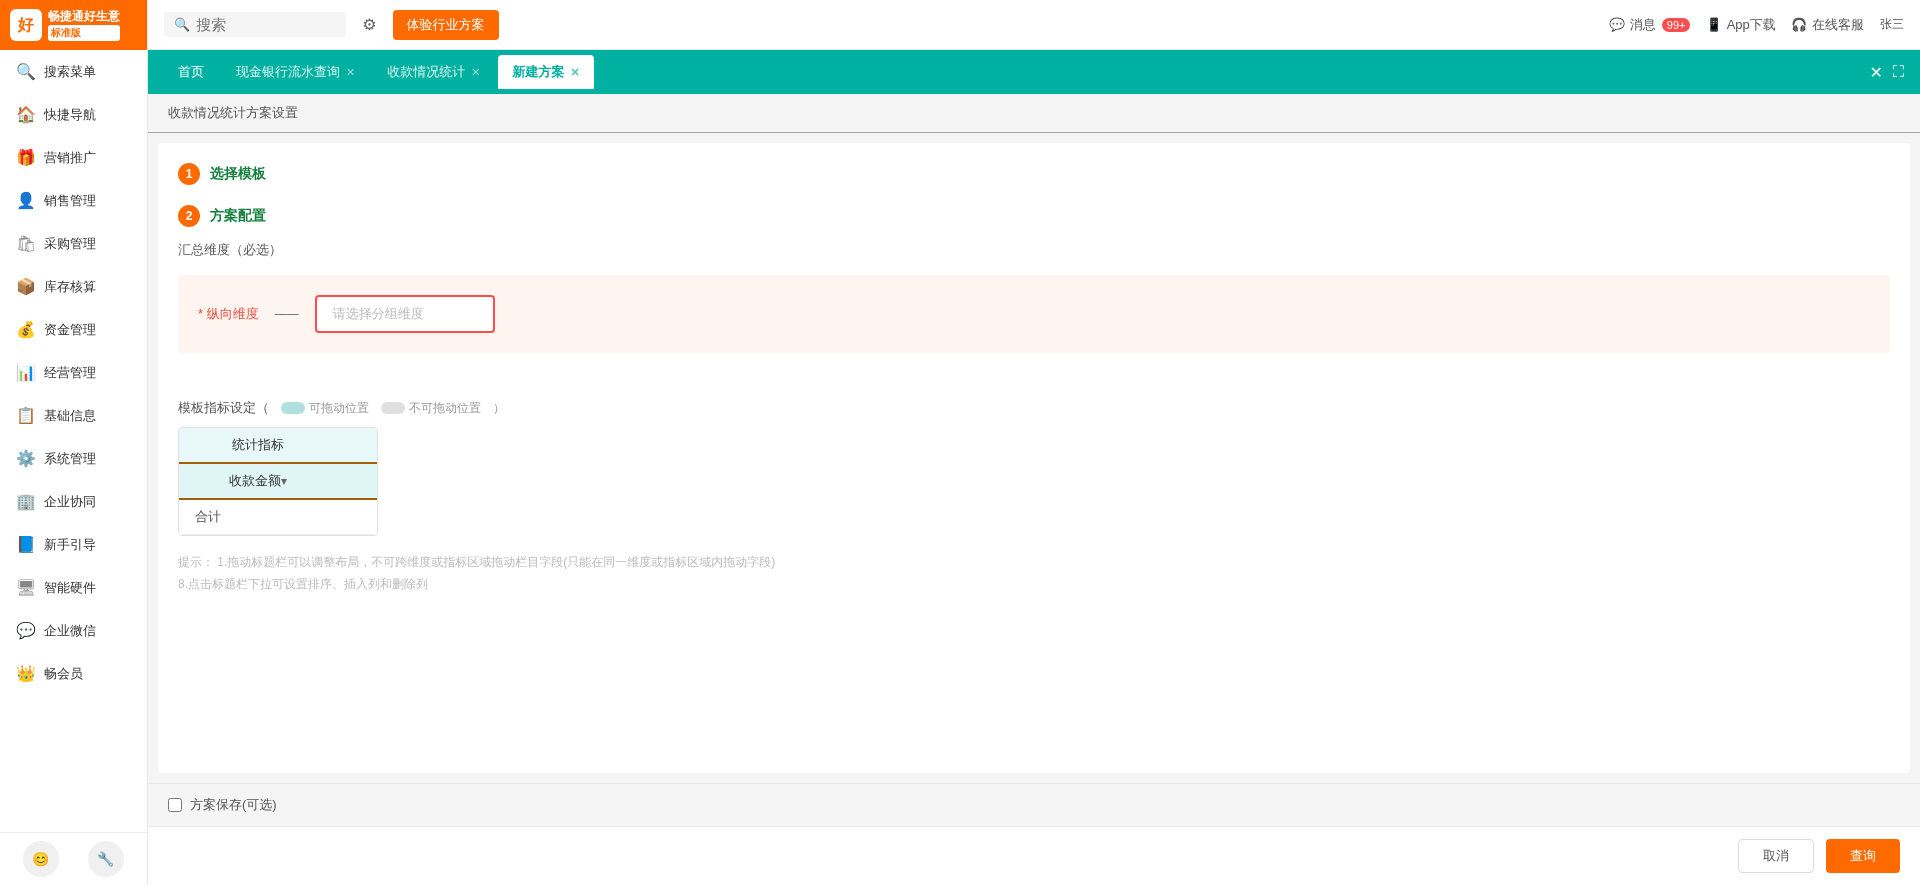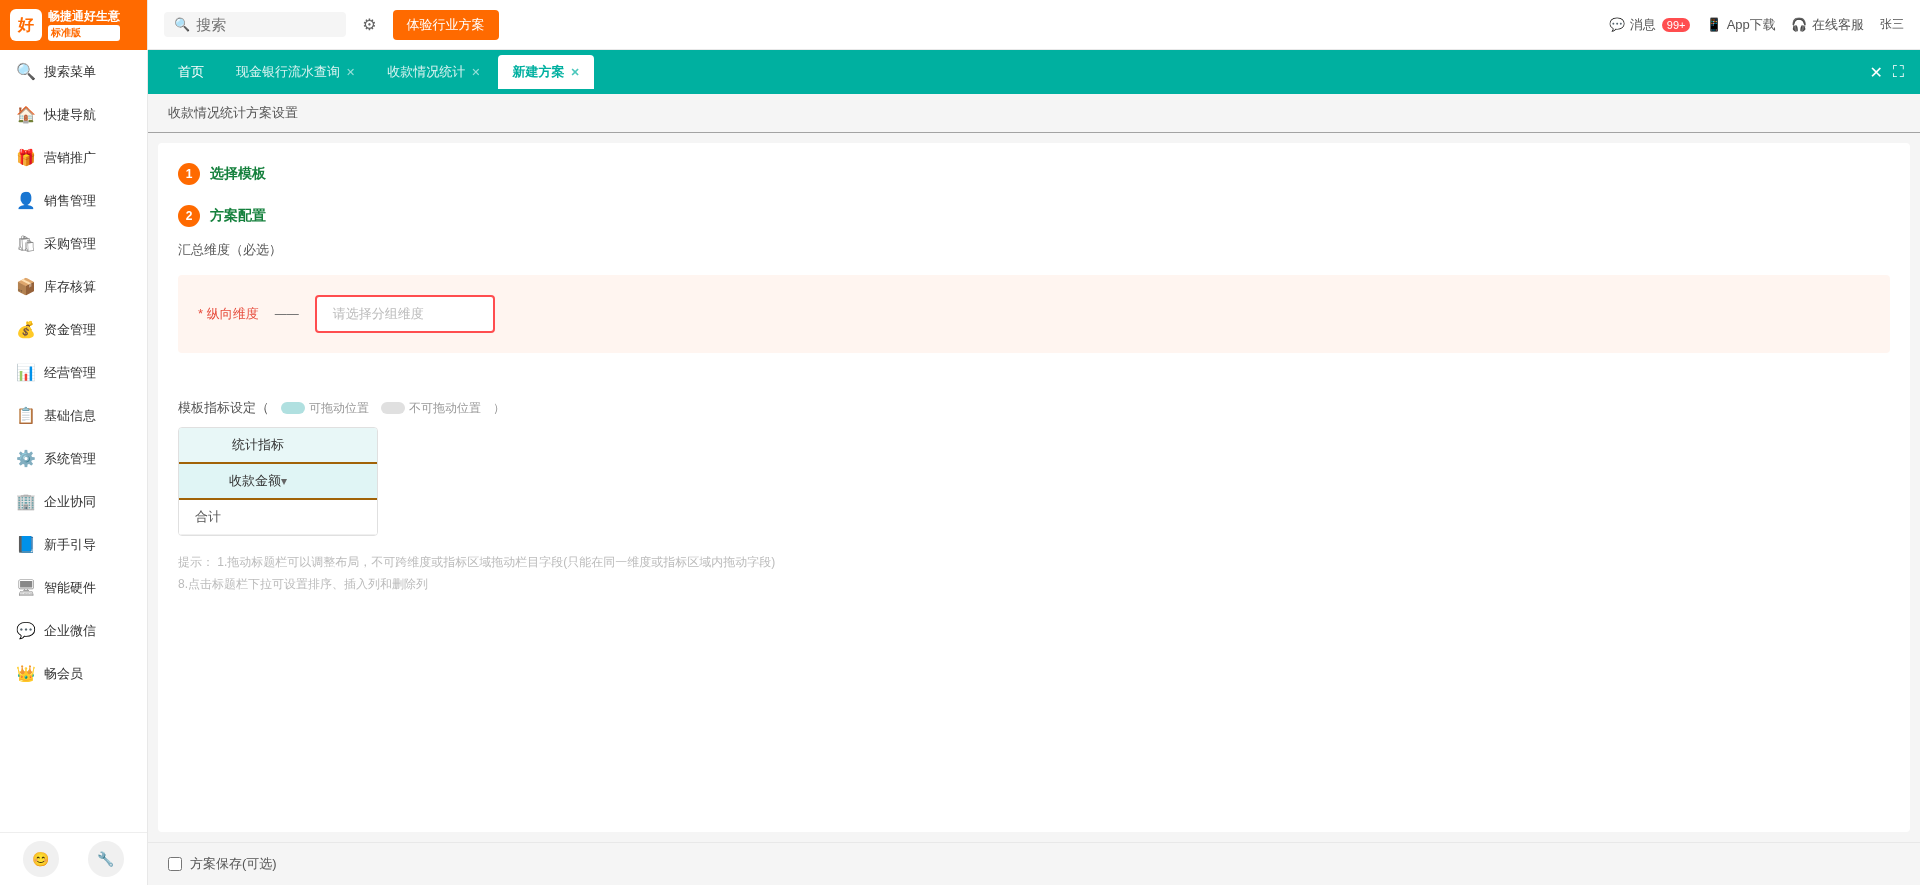--- a/index.html
+++ b/index.html
@@ -555,15 +555,19 @@
         </div>
       </div>
 
     </div>
 
     <div class="save-section">
       <input type="checkbox" id="save-checkbox" style="">
       <label for="save-checkbox">方案保存(可选)</label>
     </div>
 
+    <div class="bottom-bar">
+      <button class="btn-cancel">取消</button>
+      <button class="btn-query">查询</button>
+    </div>
 
   </div>
 </div>
 
 </body></html>

